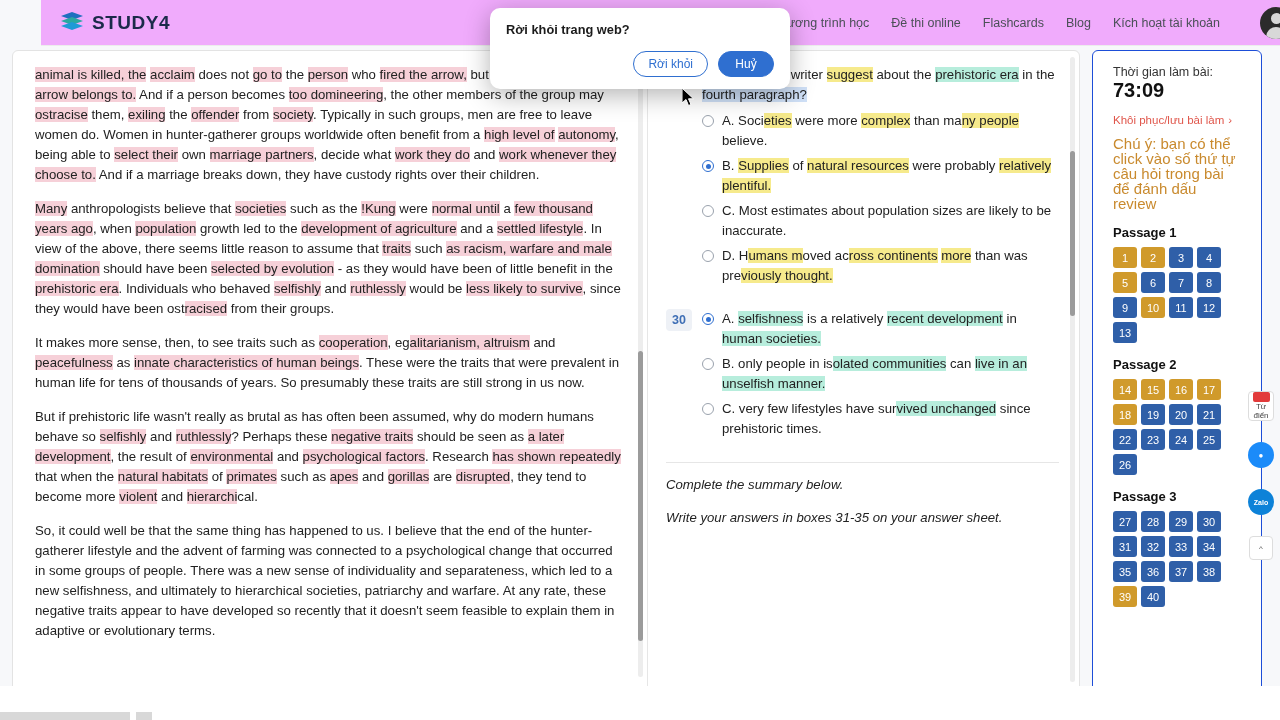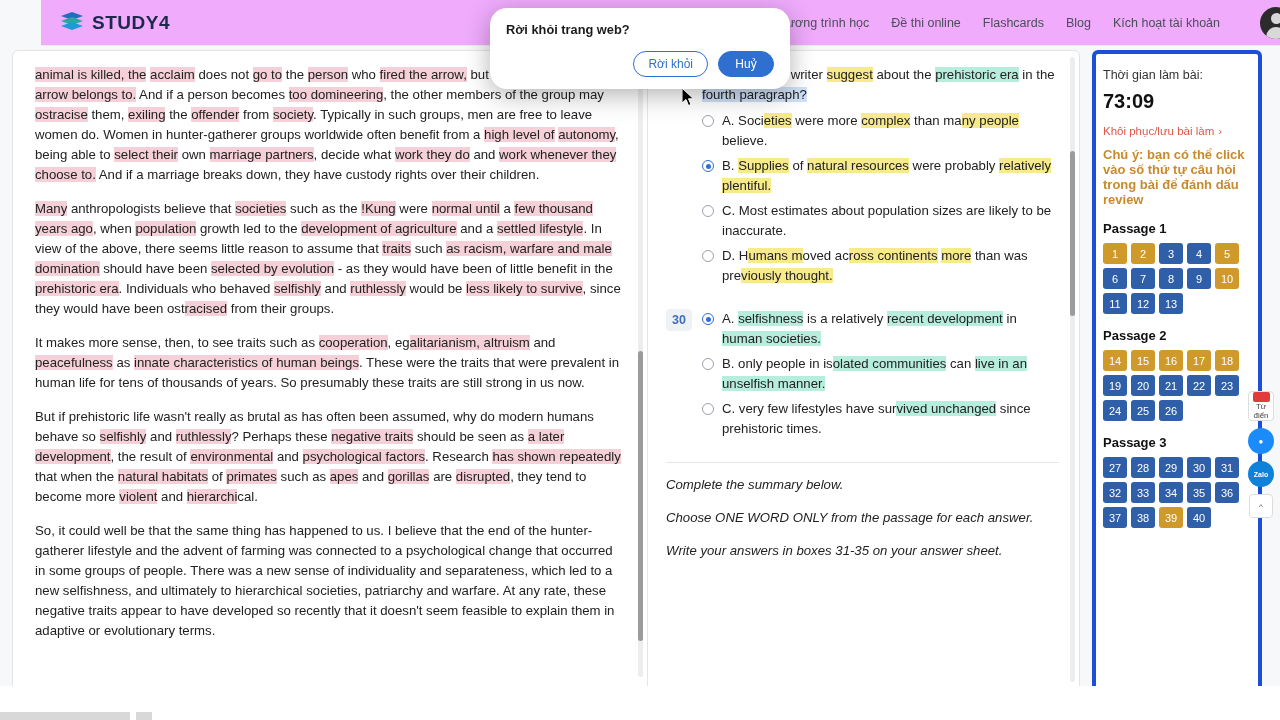--- a/index.html
+++ b/index.html
@@ -153,66 +153,66 @@
     position: absolute; right: 4px;
     width: 5px; border-radius: 3px;
     background: #ededed;
   }
 
   
   .sidebar {
     position: absolute; left: 1092px; top: 4px;
     width: 170px; height: 655px;
     background: #ffffff;
-    border: 4px solid #1d4ed8;
+    border: 1px solid #1d4ed8;
     border-radius: 6px;
-    padding: 14px 7px;
+    padding: 14px 20px;
   }
   .timer-label { font-size: 12.5px; color: #333; }
-  .timer-value { font-size: 20px; font-weight: bold; color: #111; margin-top: 8px; }
+  .timer-value { font-size: 20px; font-weight: bold; color: #111; margin-top: 0; }
   .submit-btn {
     margin-top: 14px;
     width: 100%; height: 34px;
     background: #1b3a78;
     color: #fff;
     border: none; border-radius: 4px;
     font-size: 13.5px; font-weight: bold;
     letter-spacing: .3px;
     cursor: pointer;
   }
   .restore-link {
     margin-top: 12px;
     font-size: 11.5px; color: #e0564b;
     display: flex; align-items: center; gap: 4px;
     cursor: pointer;
   }
   .note {
     margin-top: 10px;
-    font-size: 13px; color: #c98a2e; line-height: 15px; font-weight: bold;
+    font-size: 15px; color: #c98a2e; line-height: 15px;
   }
   .passage-title {
     margin-top: 14px; margin-bottom: 7px;
     font-size: 13px; font-weight: bold; color: #111;
   }
   .qgrid { display: flex; flex-wrap: wrap; gap: 4px; }
   .qcell {
     width: 24px; height: 21px;
     border-radius: 3px;
     font-size: 11px;
     display: flex; align-items: center; justify-content: center;
     color: #fff;
     cursor: pointer;
   }
   .qcell.blue { background: #2f5fa8; }
   .qcell.orange { background: #d09a2b; }
 
   
   .float-col {
     position: absolute; right: 6px; top: 345px;
-    display: flex; flex-direction: column; align-items: center; gap: 7px;
+    display: flex; flex-direction: column; align-items: center; gap: 21px;
     z-index: 6;
   }
   .fw {
     width: 26px; height: 26px; border-radius: 4px;
     display: flex; align-items: center; justify-content: center;
     font-size: 8px; color: #fff; text-align: center; line-height: 9px;
     cursor: pointer;
   }
   .fw.dict { background: #fff; color: #444; border: 1px solid #ddd; flex-direction: column; height: 30px; }
   .fw.book { width: 17px; height: 19px; background: #e23b3b; border-radius: 2px; }
@@ -225,21 +225,21 @@
 
   
   .modal-overlay {
     position: absolute; inset: 0;
     z-index: 20;
   }
   .modal {
     position: absolute; left: 490px; top: 8px;
     width: 300px;
     background: #ffffff;
-    border-radius: 17px;
+    border-radius: 10px;
     box-shadow: 0 6px 26px rgba(0,0,0,.30);
     padding: 14px 16px 12px 16px;
     font-size: 12.5px;
   }
   .modal-title { font-weight: bold; color: #1b1b1b; font-size: 12.8px; }
   .modal-body { color: #4a4a4a; margin-top: 8px; line-height: 17px; font-size: 12.2px; }
   .modal-actions { display: flex; justify-content: flex-end; gap: 10px; margin-top: 14px; }
   .btn-pill {
     min-width: 56px; height: 26px;
     border-radius: 14px;
@@ -385,21 +385,20 @@
             </div>
             <div class="opt">
               <span class="radio"></span>
               <span class="opt-text">C. very few lifestyles have sur<span class="hl-green">vived unchanged</span> since prehistoric times.</span>
             </div>
           </div>
         </div>
 
         <div class="summary-sep"></div>
         <div class="summary-line">Complete the summary below.</div>
-        <div class="summary-line">Choose ONE WORD ONLY from the passage for each answer.</div>
         <div class="summary-line">Write your answers in boxes 31-35 on your answer sheet.</div>
 
         <div class="vtrack" style="top:6px; height:625px; right:4px;"></div>
         <div class="vscroll" style="top:100px; height:165px; right:4px;"></div>
       </div>
     </div>
 
     <div class="sidebar">
       <div class="timer-label">Thời gian làm bài:</div>
       <div class="timer-value">73:09</div>

